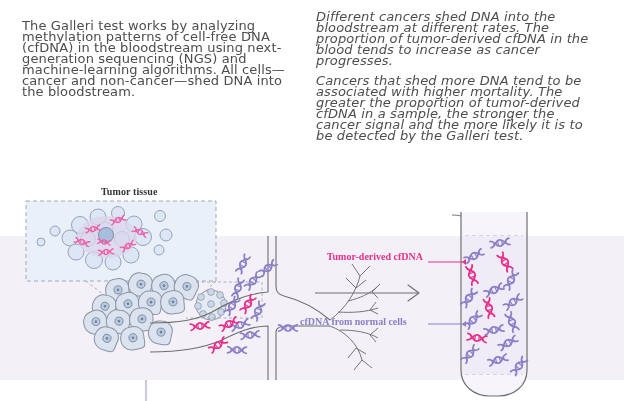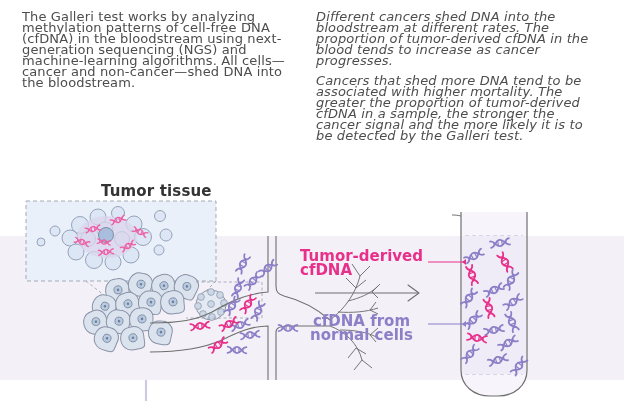--- a/index.html
+++ b/index.html
@@ -32,21 +32,21 @@
   .text-col.left  { width: 310px; padding-left: 22px; padding-right: 12px; }
   .text-col.right { width: 314px; padding-left: 6px;  padding-right: 28px; font-style: italic; }
 
   .para {
     font-size: 13px;
     line-height: 11px;
     color: #4d4d4d;
     margin: 0 0 9px 0;
     letter-spacing: 0.01em;
   }
-  .para:last-child { margin-bottom: 0; }
+  .para:last-child { margin-bottom: 0; margin-top: 9px; }
 
   
   #diagram {
     position: absolute;
     left: 0; top: 180px;
     width: 624px;
     height: 221px;
   }
   #plasma-band {
     position: absolute;
@@ -59,45 +59,47 @@
   #diagram svg.layer {
     position: absolute;
     left: 0; top: 0;
     width: 624px;
     height: 221px;
   }
 
   
   .lbl {
     position: absolute;
-    font-size: 15px;
+    font-size: 10px;
     font-weight: bold;
     line-height: 13.5px;
     white-space: nowrap;
+    font-family: Liberation Serif, serif;
   }
   #label-tumor-tissue {
     left: 101px; top: 5px;
     color: #333333;
     letter-spacing: 0.01em;
   }
   #label-blood-plasma {
     left: 362px; top: 28px;
     color: #333333;
     letter-spacing: 0.01em;
   }
   #label-tumor-cfdna {
     left: 300px; top: 70px;
     width: 123px;
+    text-align: right;
     color: #e8308a;
     white-space: normal;
   }
   #label-normal-cfdna {
     left: 300px; top: 135px;
     width: 123px;
-    text-align: center;
+    text-align: left;
     color: #8b7fc7;
     white-space: normal;
   }
 </style>
 </head>
 <body>
 
 <div id="text-section">
 
   <div class="text-col left">

